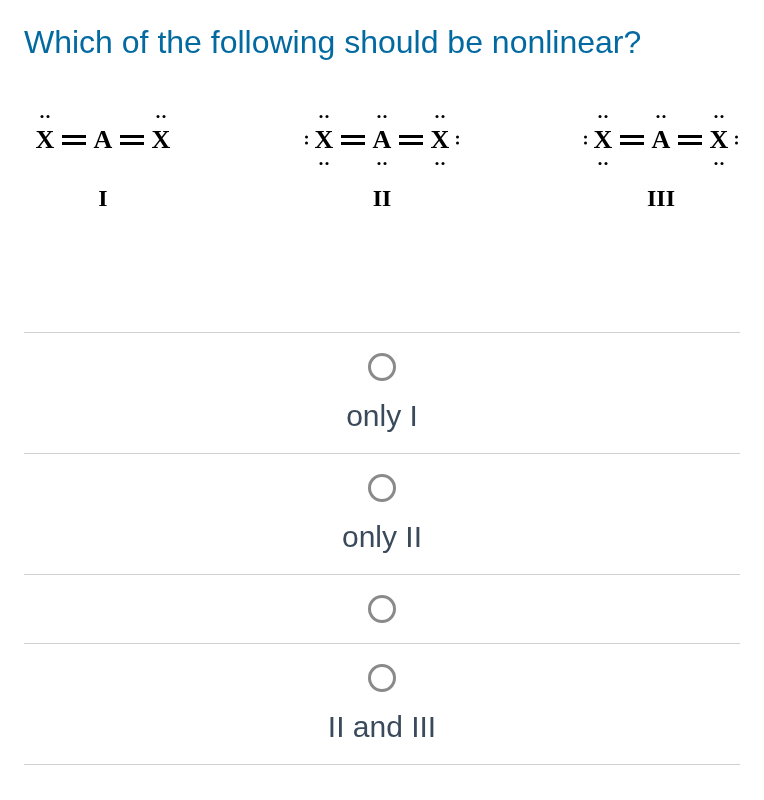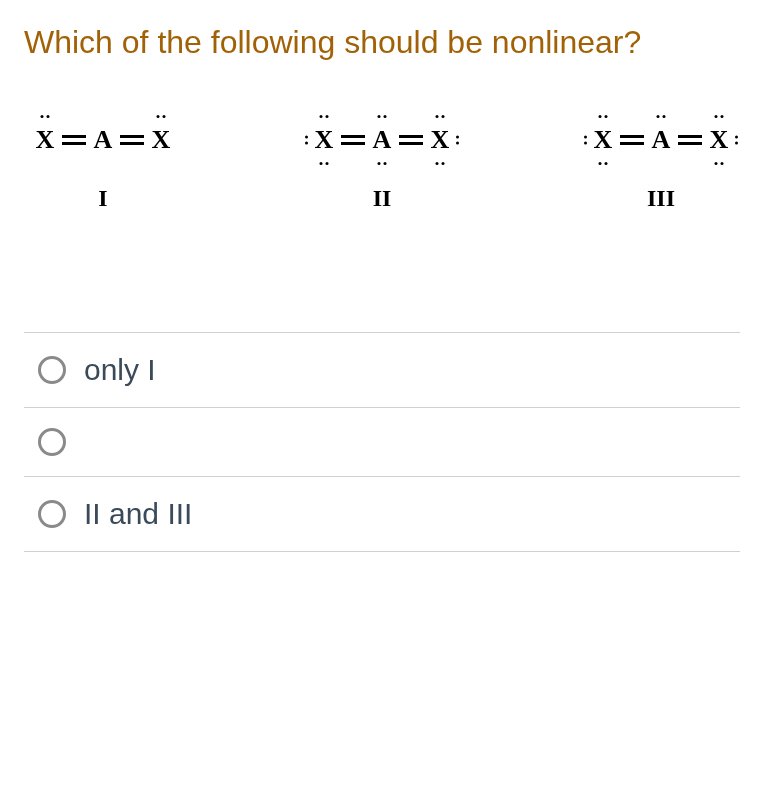--- a/index.html
+++ b/index.html
@@ -10,21 +10,21 @@
     padding: 0;
     font-family: -apple-system, BlinkMacSystemFont, "Segoe UI", Arial, sans-serif;
     background: #ffffff;
     width: 764px;
   }
   .container {
     padding: 20px 24px;
   }
   .question {
     font-size: 32px;
-    color: #a16207;
+    color: #0369a1;
     line-height: 1.4;
     font-weight: 400;
     margin-bottom: 50px;
   }
   .structures {
     display: flex;
     justify-content: space-between;
     align-items: flex-start;
     padding: 0 10px;
     margin-bottom: 120px;
@@ -110,20 +110,21 @@
   .options {
     border-top: 1px solid #d0d0d0;
   }
   .option {
     display: flex;
     align-items: center;
     gap: 18px;
     padding: 20px 14px;
     border-bottom: 1px solid #d0d0d0;
     cursor: pointer;
+    flex-direction: column;
   }
   .radio {
     width: 28px;
     height: 28px;
     border: 3px solid #8a8a8a;
     border-radius: 50%;
     flex-shrink: 0;
   }
   .option-label {
     font-size: 30px;
@@ -243,19 +244,23 @@
 
   </div>
 
   <div class="options">
     <div class="option">
       <div class="radio"></div>
       <div class="option-label">only I</div>
     </div>
     <div class="option">
       <div class="radio"></div>
+      <div class="option-label">only II</div>
+    </div>
+    <div class="option">
+      <div class="radio"></div>
     </div>
     <div class="option">
       <div class="radio"></div>
       <div class="option-label">II and III</div>
     </div>
   </div>
 </div>
 
 </body></html>

